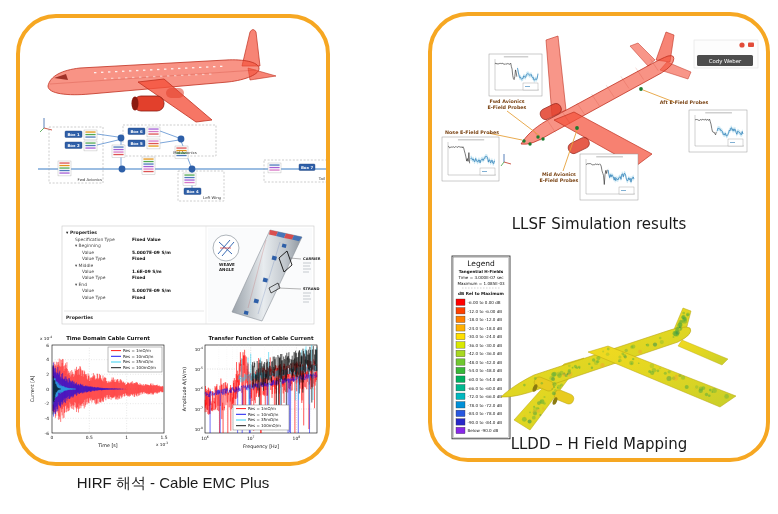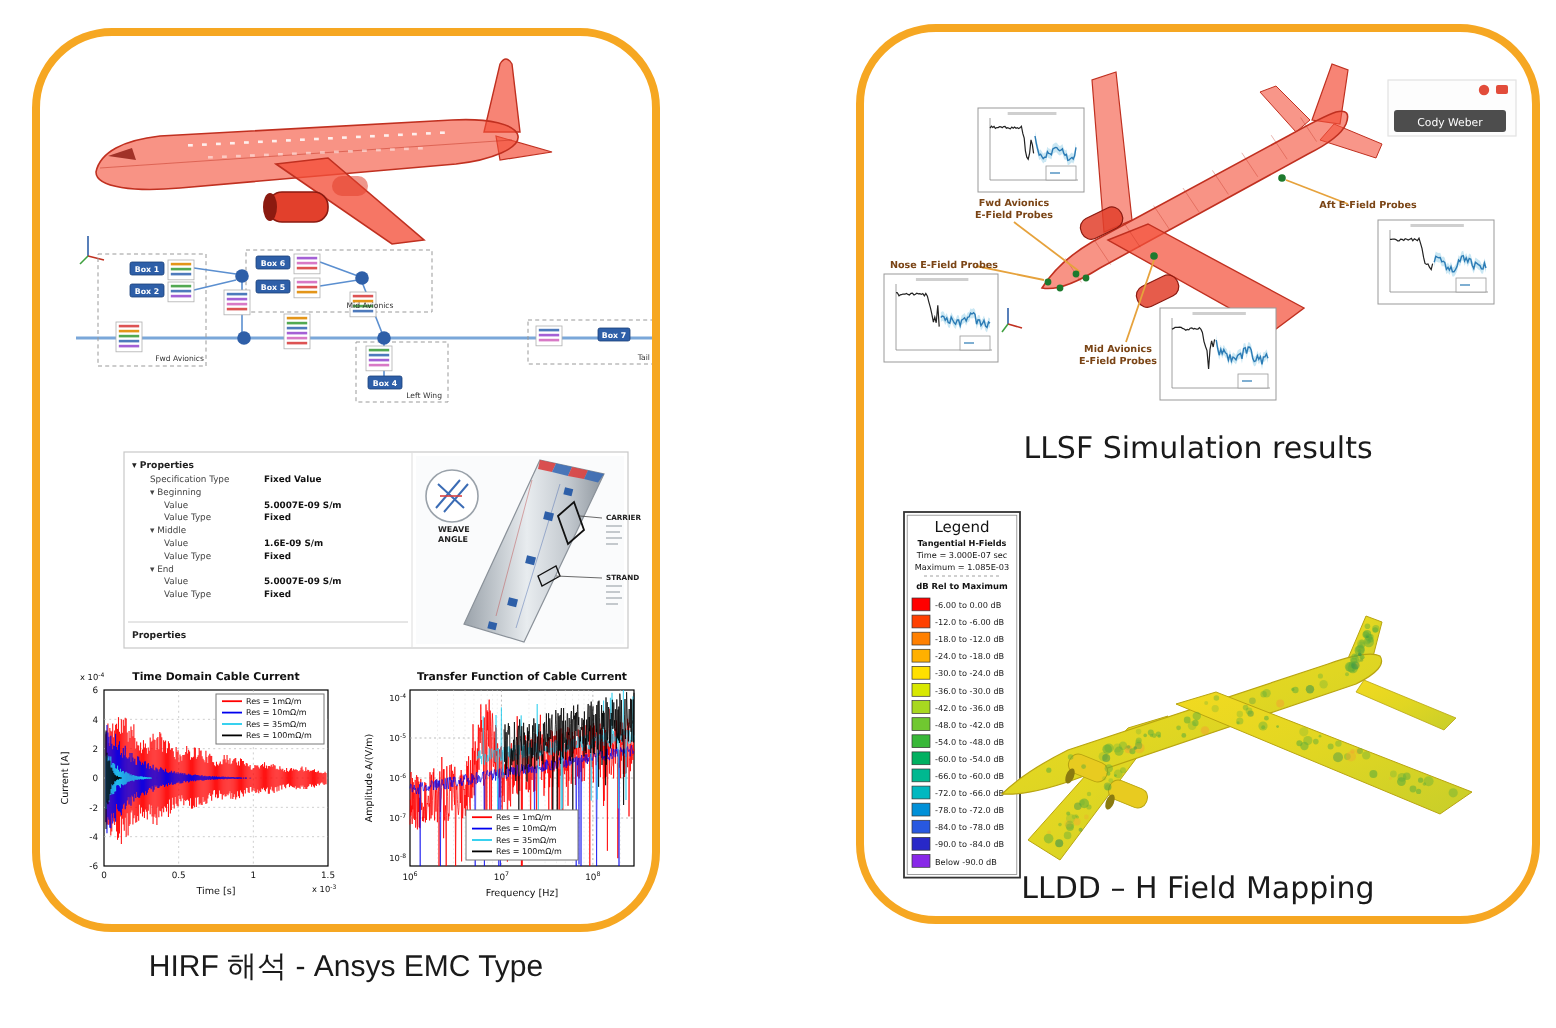--- a/index.html
+++ b/index.html
@@ -779,21 +779,21 @@
             <text x="70" y="83.7" font-size="4" fill="#111">Res = 10mΩ/m</text>
             <line x1="58" y1="88" x2="68" y2="88" stroke="#22CCEE" stroke-width="0.9"></line>
             <text x="70" y="89.4" font-size="4" fill="#111">Res = 35mΩ/m</text>
             <line x1="58" y1="93.69999999999999" x2="68" y2="93.69999999999999" stroke="#000000" stroke-width="0.9"></line>
             <text x="70" y="95.1" font-size="4" fill="#111">Res = 100mΩ/m</text>
           </g>
         </g>
     </svg>
   </div>
 
-  <div class="caption-left">HIRF 해석 - Ansys EMC Type</div>
+  <div class="caption-left">HIRF 해석 - Cable EMC Plus</div>
 
   <div class="panel" id="panel-right">
     <svg id="svg-right" viewBox="0 0 334 442">
       <defs>
         <linearGradient id="hfGrad" x1="0" y1="0" x2="1" y2="1">
           <stop offset="0" stop-color="#F2DA20"></stop>
             <stop offset="0.5" stop-color="#E0D622"></stop>
             <stop offset="1" stop-color="#C8CE2A"></stop>
         </linearGradient>
       </defs>

